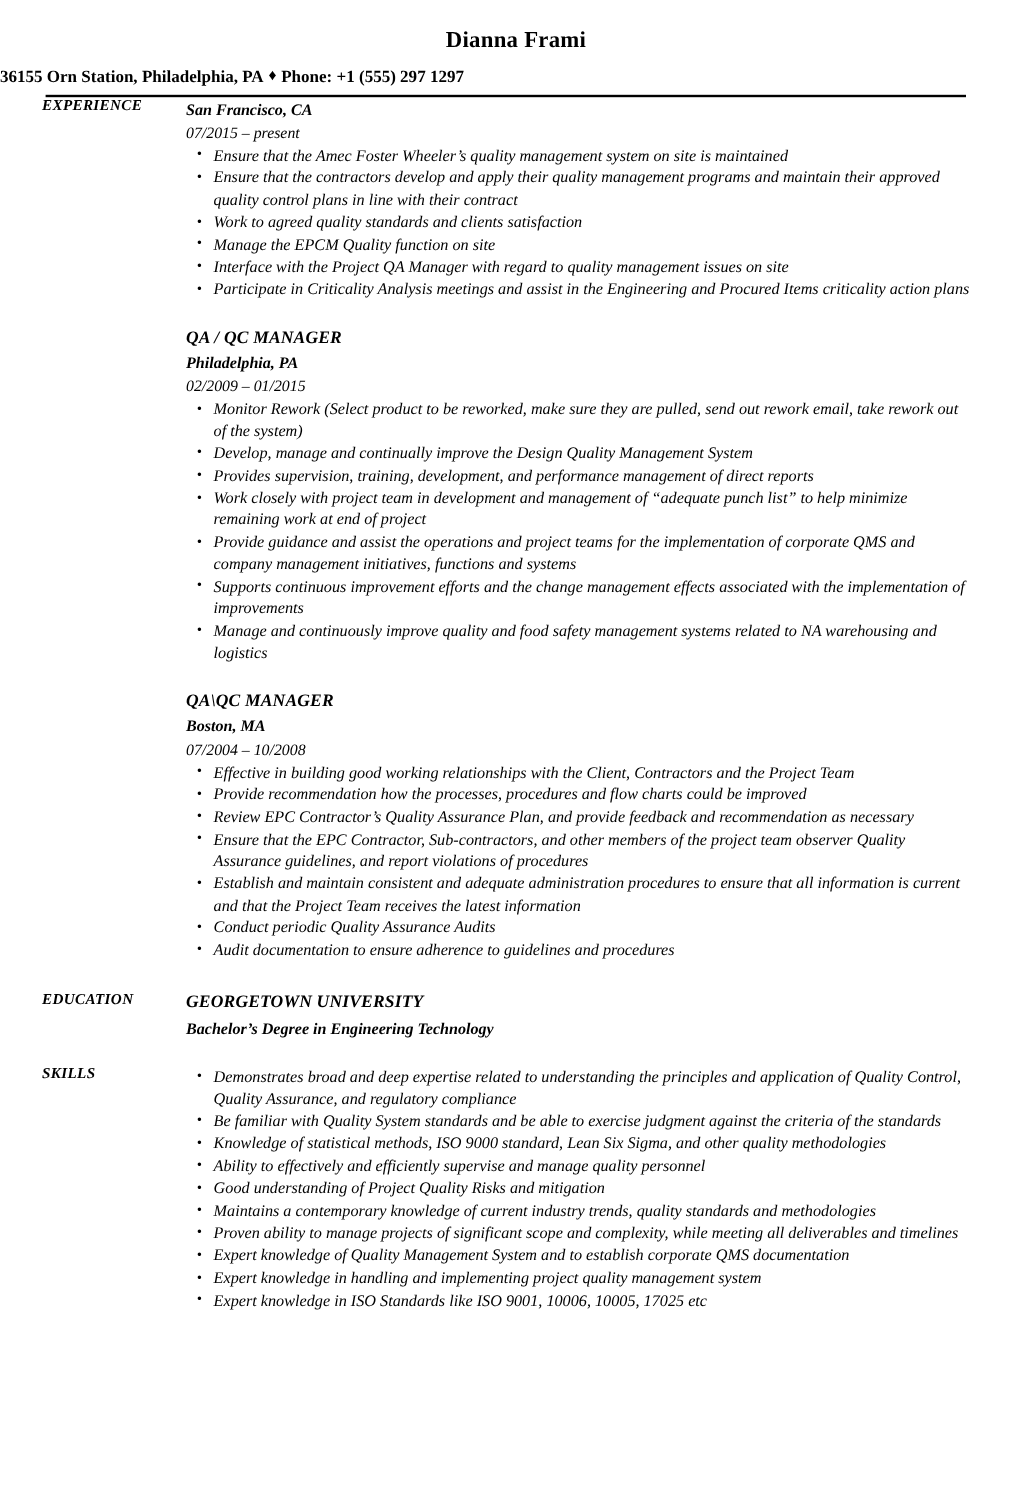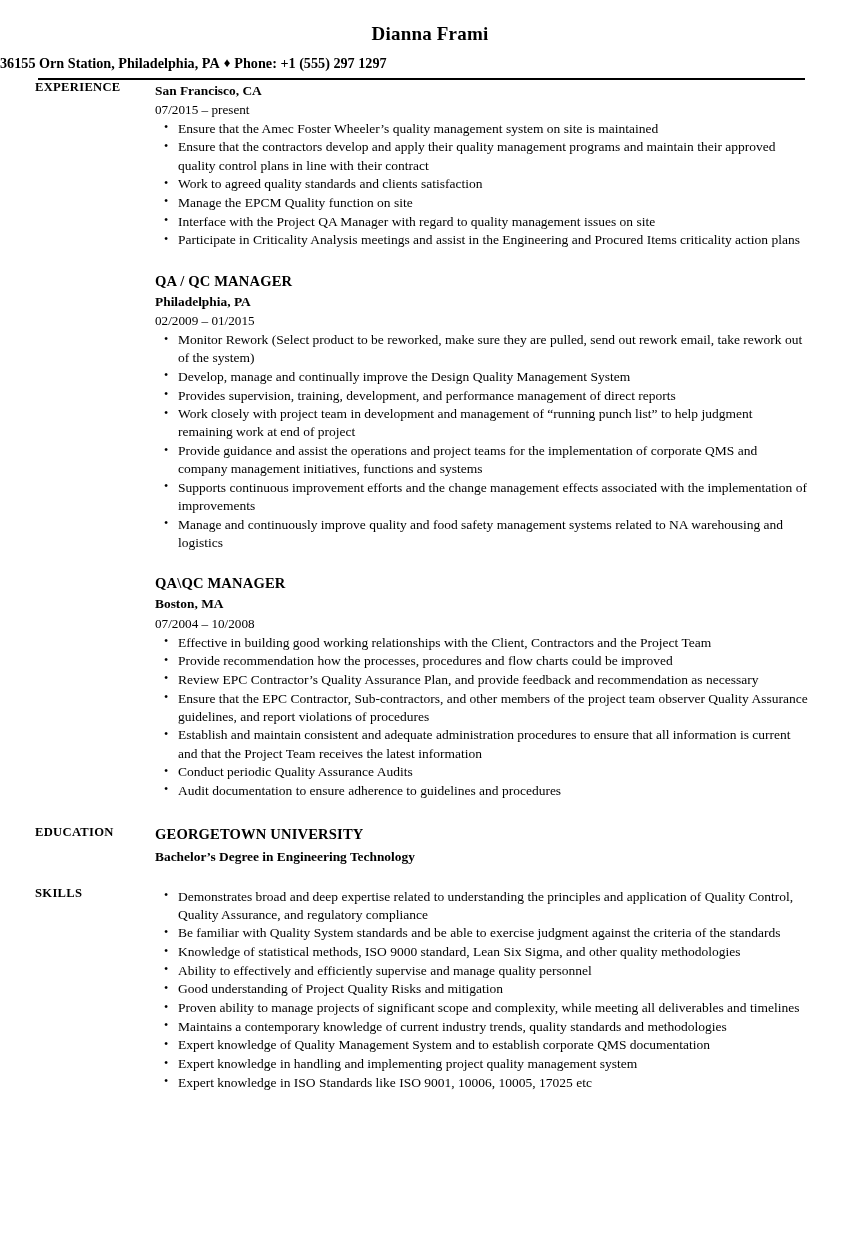--- a/index.html
+++ b/index.html
@@ -52,20 +52,21 @@
     margin: 6px 55px 0 38px;
     border: 0;
     border-top: 2.4px solid #000;
     height: 0;
   }
 
   
   .section {
     display: flex;
     align-items: flex-start;
+    font-style: italic;
   }
   .side-label {
     width: 155px;
     flex: 0 0 155px;
     padding-left: 35px;
     font-weight: bold;
     font-size: 12.6px;
     letter-spacing: 0.3px;
     line-height: 1.25;
     text-transform: uppercase;
@@ -172,21 +173,21 @@
     <div class="side-label blank">&nbsp;</div>
     <div class="content">
       <div class="job">
         <div class="job-title">QA / QC MANAGER</div>
         <div class="job-location">Philadelphia, PA</div>
         <div class="job-dates">02/2009 – 01/2015</div>
         <ul class="bullets">
           <li>Monitor Rework (Select product to be reworked, make sure they are pulled, send out rework email, take rework out of the system)</li>
           <li>Develop, manage and continually improve the Design Quality Management System</li>
           <li>Provides supervision, training, development, and performance management of direct reports</li>
-          <li>Work closely with project team in development and management of “running punch list” to help judgment remaining work at end of project</li>
+          <li>Work closely with project team in development and management of “adequate punch list” to help minimize remaining work at end of project</li>
           <li>Provide guidance and assist the operations and project teams for the implementation of corporate QMS and company management initiatives, functions and systems</li>
           <li>Supports continuous improvement efforts and the change management effects associated with the implementation of improvements</li>
           <li>Manage and continuously improve quality and food safety management systems related to NA warehousing and logistics</li>
         </ul>
       </div>
     </div>
   </div>
 
   <div class="gap-after-job"></div>
 
@@ -224,22 +225,22 @@
 
   <div class="section">
     <div class="side-label">SKILLS</div>
     <div class="content">
       <ul class="bullets">
         <li>Demonstrates broad and deep expertise related to understanding the principles and application of Quality Control, Quality Assurance, and regulatory compliance</li>
         <li>Be familiar with Quality System standards and be able to exercise judgment against the criteria of the standards</li>
         <li>Knowledge of statistical methods, ISO 9000 standard, Lean Six Sigma, and other quality methodologies</li>
         <li>Ability to effectively and efficiently supervise and manage quality personnel</li>
         <li>Good understanding of Project Quality Risks and mitigation</li>
+        <li>Maintains a contemporary knowledge of current industry trends, quality standards and methodologies</li>
         <li>Proven ability to manage projects of significant scope and complexity, while meeting all deliverables and timelines</li>
-        <li>Maintains a contemporary knowledge of current industry trends, quality standards and methodologies</li>
         <li>Expert knowledge of Quality Management System and to establish corporate QMS documentation</li>
         <li>Expert knowledge in handling and implementing project quality management system</li>
         <li>Expert knowledge in ISO Standards like ISO 9001, 10006, 10005, 17025 etc</li>
       </ul>
     </div>
   </div>
 
 </div>
 
 </body></html>

